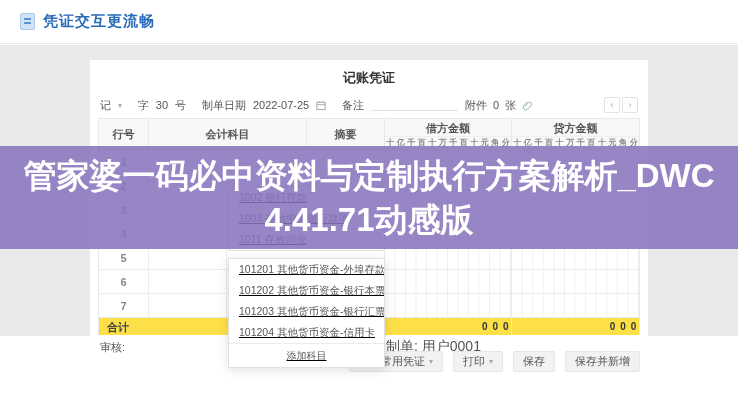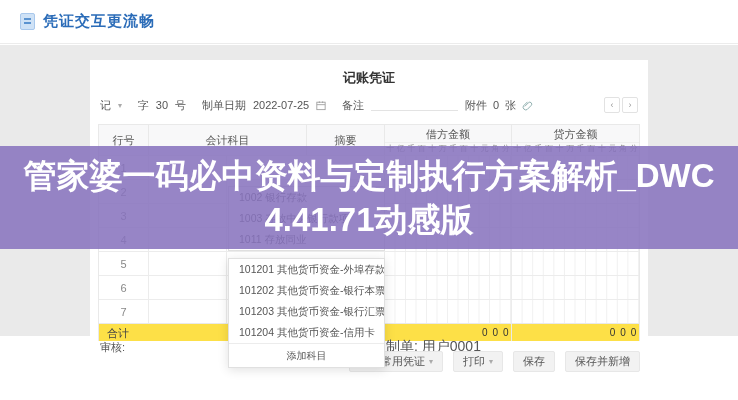--- a/index.html
+++ b/index.html
@@ -27,22 +27,22 @@
   .caret { font-size:8px; color:#aaa; }
   .tb-sep { width:2px; }
   .remark-line { width:96px; height:12px; border-bottom:1px solid #e3e3e3; }
   .mini-svg { width:11px; height:11px; display:inline-block; vertical-align:-2px; }
   .attach-group { margin-left:auto; display:flex; align-items:center; gap:6px; margin-right:64px; }
   .pager { display:flex; gap:2px; }
   .pager button { width:16px; height:16px; background:#fff; border:1px solid #e2e2e2;
     border-radius:2px; font-size:9px; color:#999; line-height:13px; cursor:pointer; }
 
   
-  .vtable { margin:6px 8px 0; width:542px; font-size:11px; color:#555;
-    border:1px solid #e9e9e9; border-bottom:none; }
+  .vtable { margin:0 8px 0; width:542px; font-size:11px; color:#555;
+    border:1px solid #e9e9e9; border-bottom:none;font-weight:bold; }
   .trow { display:flex; }
   .c-no { width:50px; }
   .c-sum { width:78px; }
   .c-acct { width:158px; }
   .c-amt { width:127px; }
   .hleft { background:#f8f8f9; height:30px; line-height:30px; text-align:center;
     border-right:1px solid #e9e9e9; color:#555; }
   .hamt { background:#f8f8f9; border-right:1px solid #e9e9e9; }
   .hamt .amt-label { height:17px; line-height:18px; text-align:center; color:#555; }
   .digit-row { display:flex; height:13px; border-top:1px solid #efefef; }
@@ -59,21 +59,21 @@
 
   
   .audit { position:absolute; left:100px; top:340px; font-size:11px; color:#555; }
   .prepared { position:absolute; left:386px; top:338px; font-size:14px; color:#555; }
   .actions { position:absolute; right:98px; top:351px; display:flex; gap:10px; }
   .actions button { background:#f2f2f2; border:1px solid #e7e7e7; border-radius:2px;
     font-size:11px; color:#555; padding:3px 9px; height:21px; line-height:13px; cursor:pointer;
     font-family:inherit; display:flex; align-items:center; gap:4px; }
 
   
-  .dd { position:absolute; background:#fff; border:1px solid #e0e0e0; width:157px; z-index:5; }
+  .dd { position:absolute; background:#fff; border:1px solid #e0e0e0; width:157px; z-index:5;text-decoration:underline; }
   .dd-a { left:228px; top:186px; }
   .dd-b { left:228px; top:258px; box-shadow:0 2px 10px rgba(0,0,0,.12); }
   .dd-item { height:21px; line-height:21px; padding-left:10px; font-size:10.5px; color:#555;
     white-space:nowrap; overflow:hidden; cursor:pointer; }
   .dd-add { height:24px; line-height:24px; text-align:center; border-top:1px solid #ececec;
     font-size:10px; color:#555; cursor:pointer; }
 
   
   .overlay { position:absolute; left:0; top:146px; width:738px; height:103px; z-index:30;
     background:rgba(136,115,190,0.87); display:flex; flex-direction:column;

